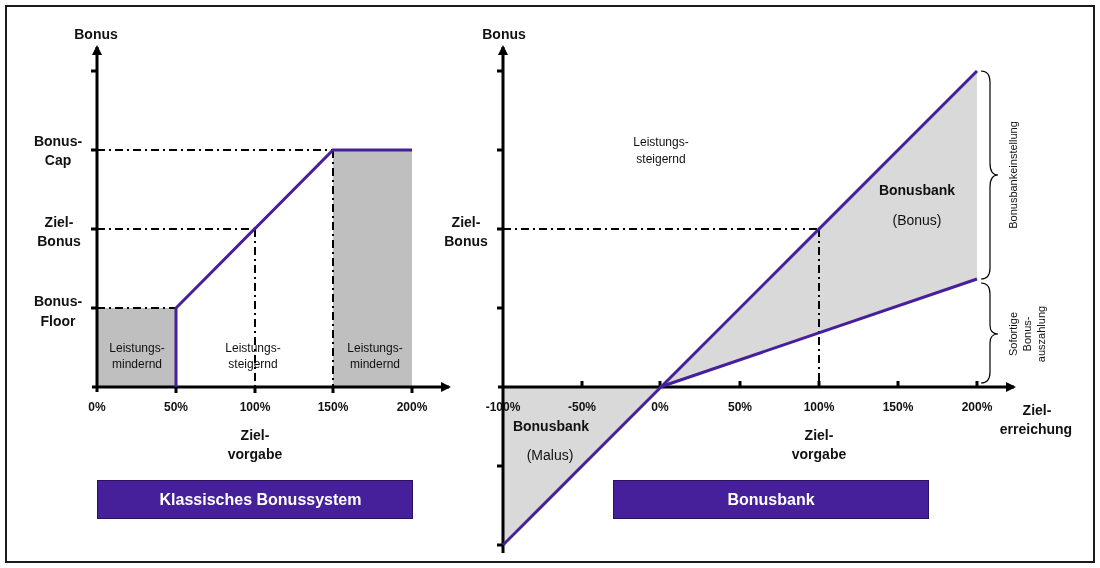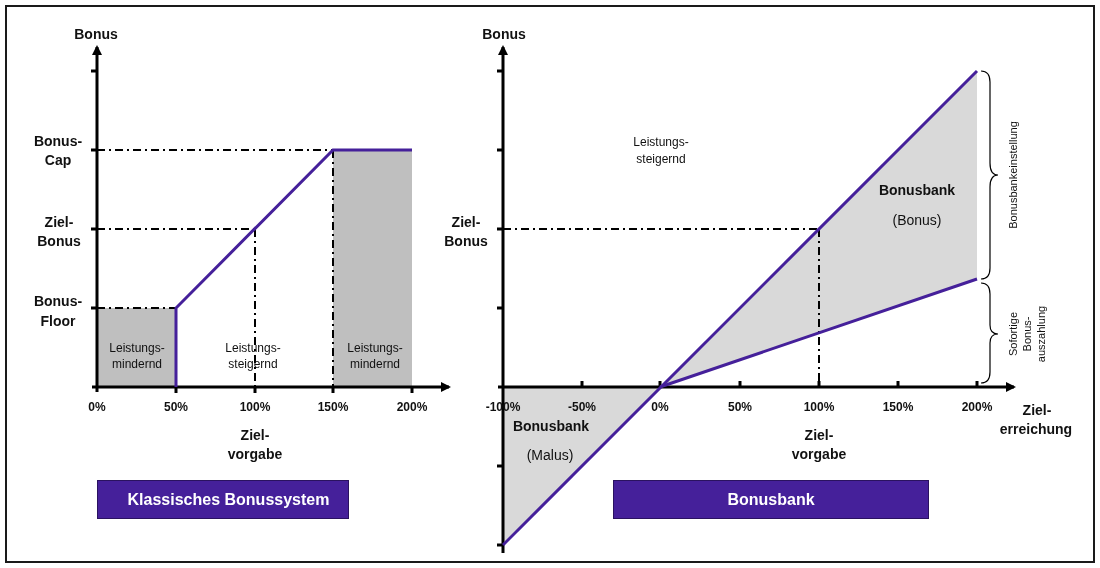--- a/index.html
+++ b/index.html
@@ -141,14 +141,14 @@
     <text class="lbl" x="1037" y="415" font-size="14" text-anchor="middle">Ziel-</text>
     <text class="lbl" x="1036" y="434" font-size="14" text-anchor="middle">erreichung</text>
 
     <text class="lbl" transform="translate(1017,175) rotate(-90)" font-size="11" text-anchor="middle" style="font-weight:normal">Bonusbankeinstellung</text>
     <text class="lbl" transform="translate(1017,334) rotate(-90)" font-size="11" text-anchor="middle" style="font-weight:normal">Sofortige</text>
     <text class="lbl" transform="translate(1031,334) rotate(-90)" font-size="11" text-anchor="middle" style="font-weight:normal">Bonus-</text>
     <text class="lbl" transform="translate(1045,334) rotate(-90)" font-size="11" text-anchor="middle" style="font-weight:normal">auszahlung</text>
   </g>
 </svg>
 
-<div class="title-box" style="left:97px; top:480px; width:252px;padding-left:11px;">Klassisches Bonussystem</div>
+<div class="title-box" style="left:97px; top:480px; width:316px;padding-left:11px;">Klassisches Bonussystem</div>
 <div class="title-box" style="left:613px; top:480px; width:316px;">Bonusbank</div>
 
 </body></html>

